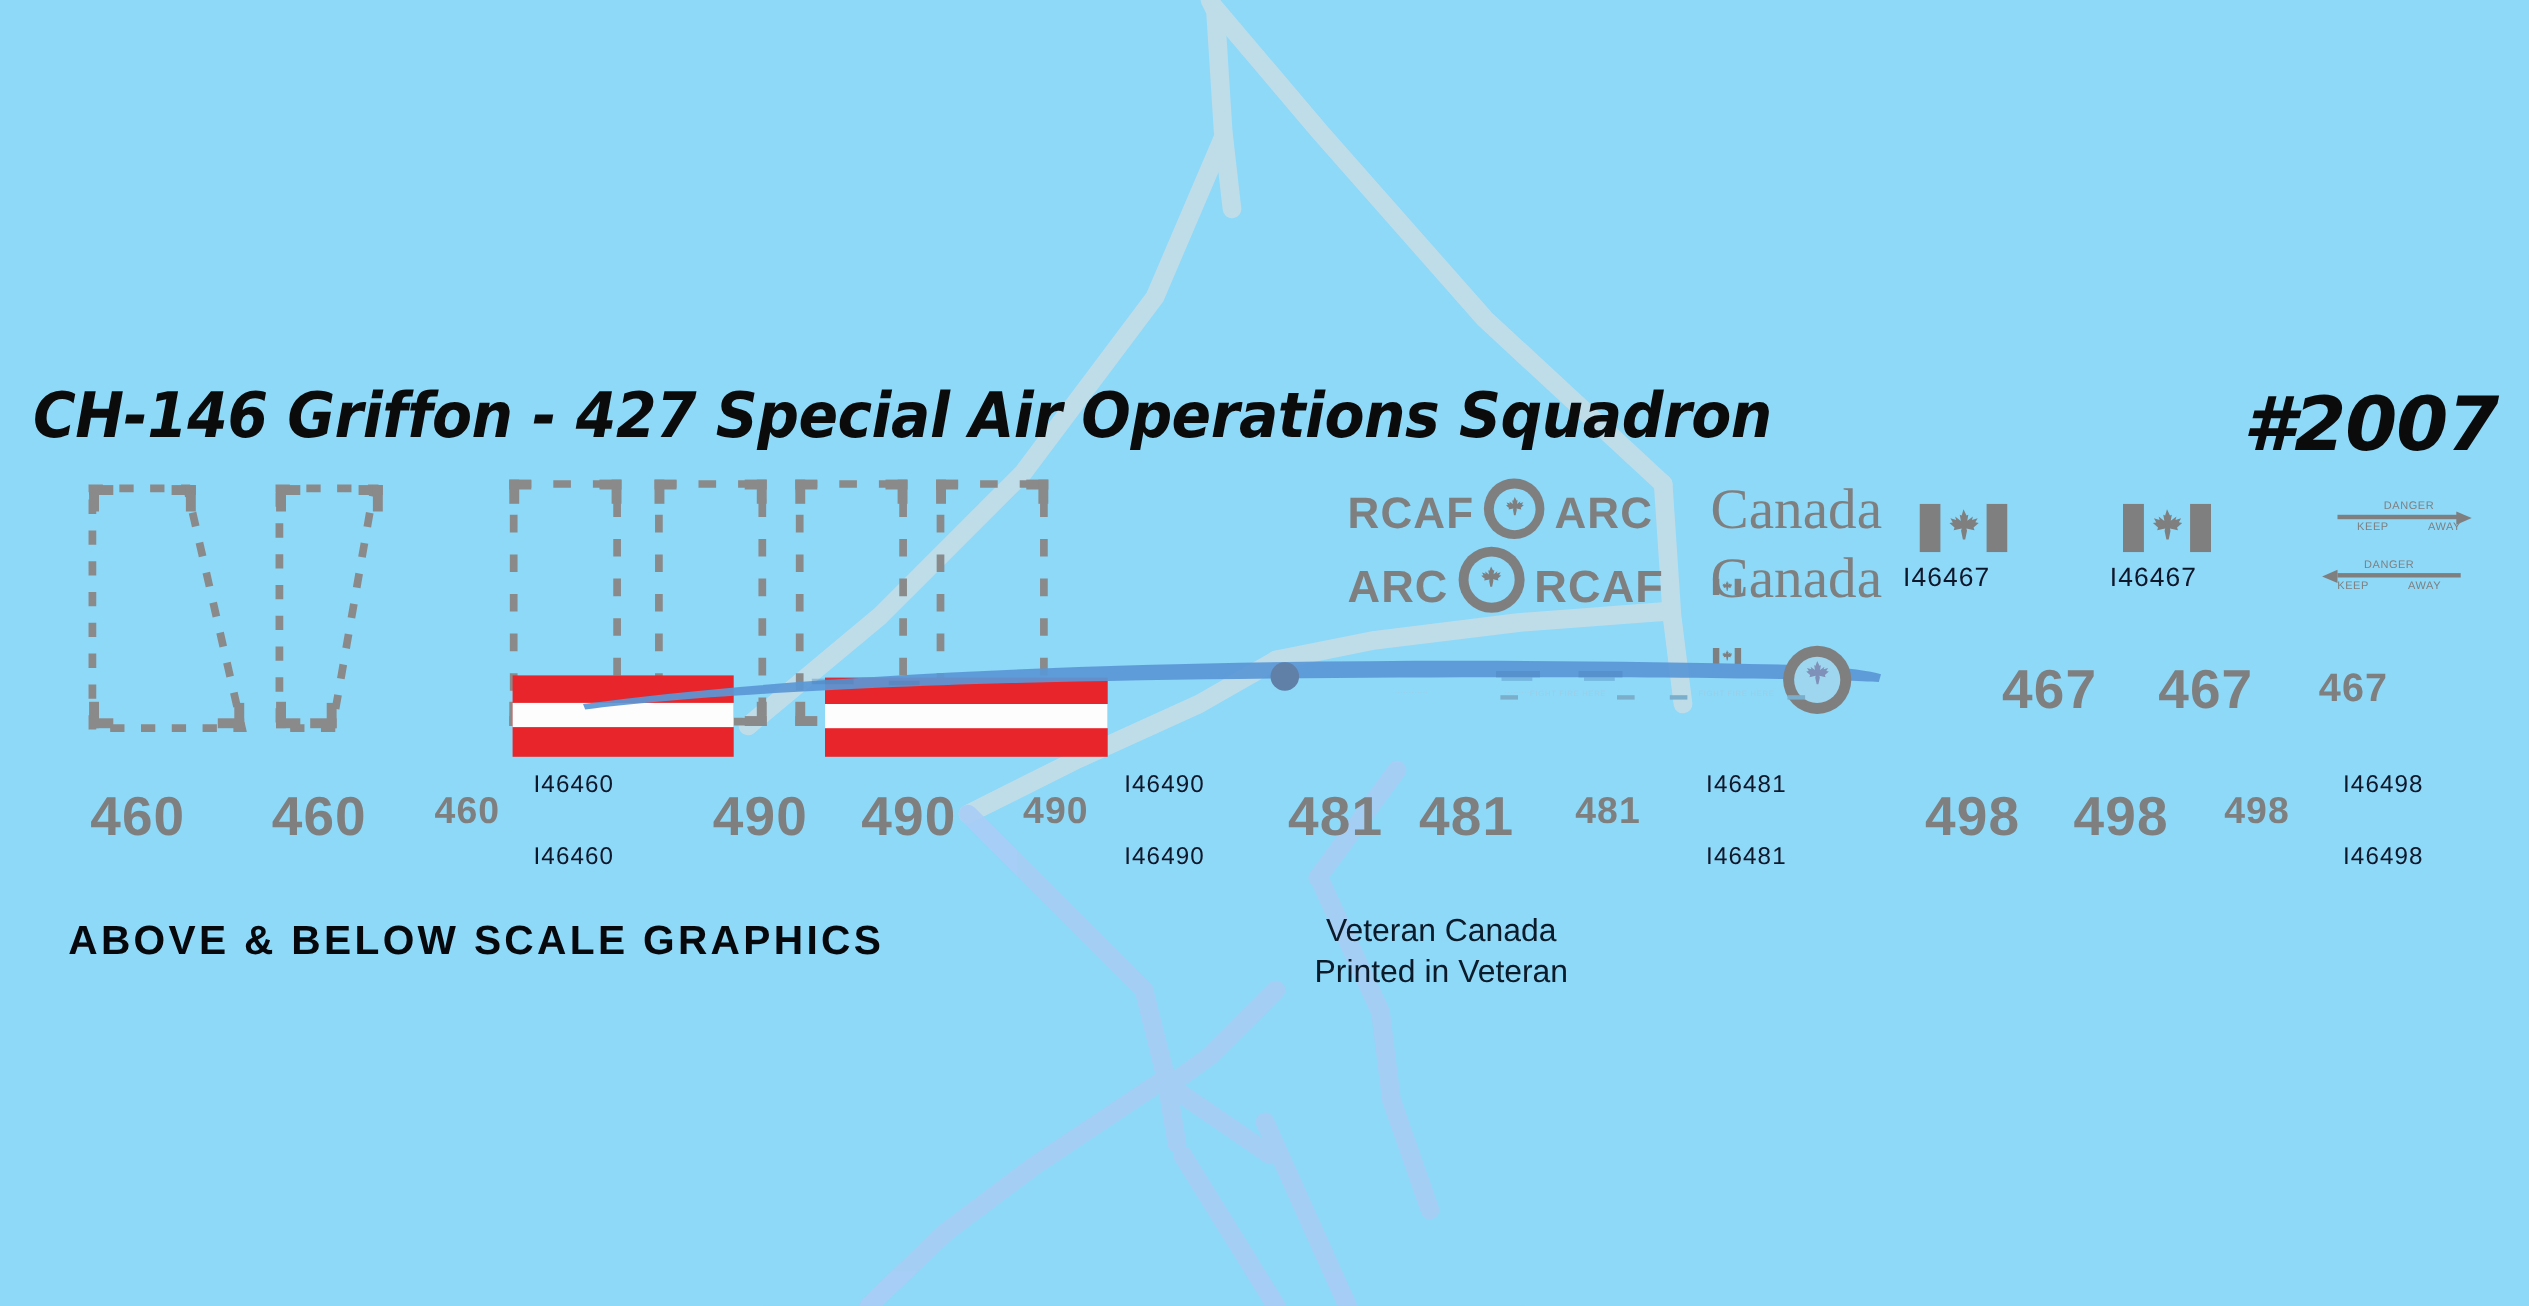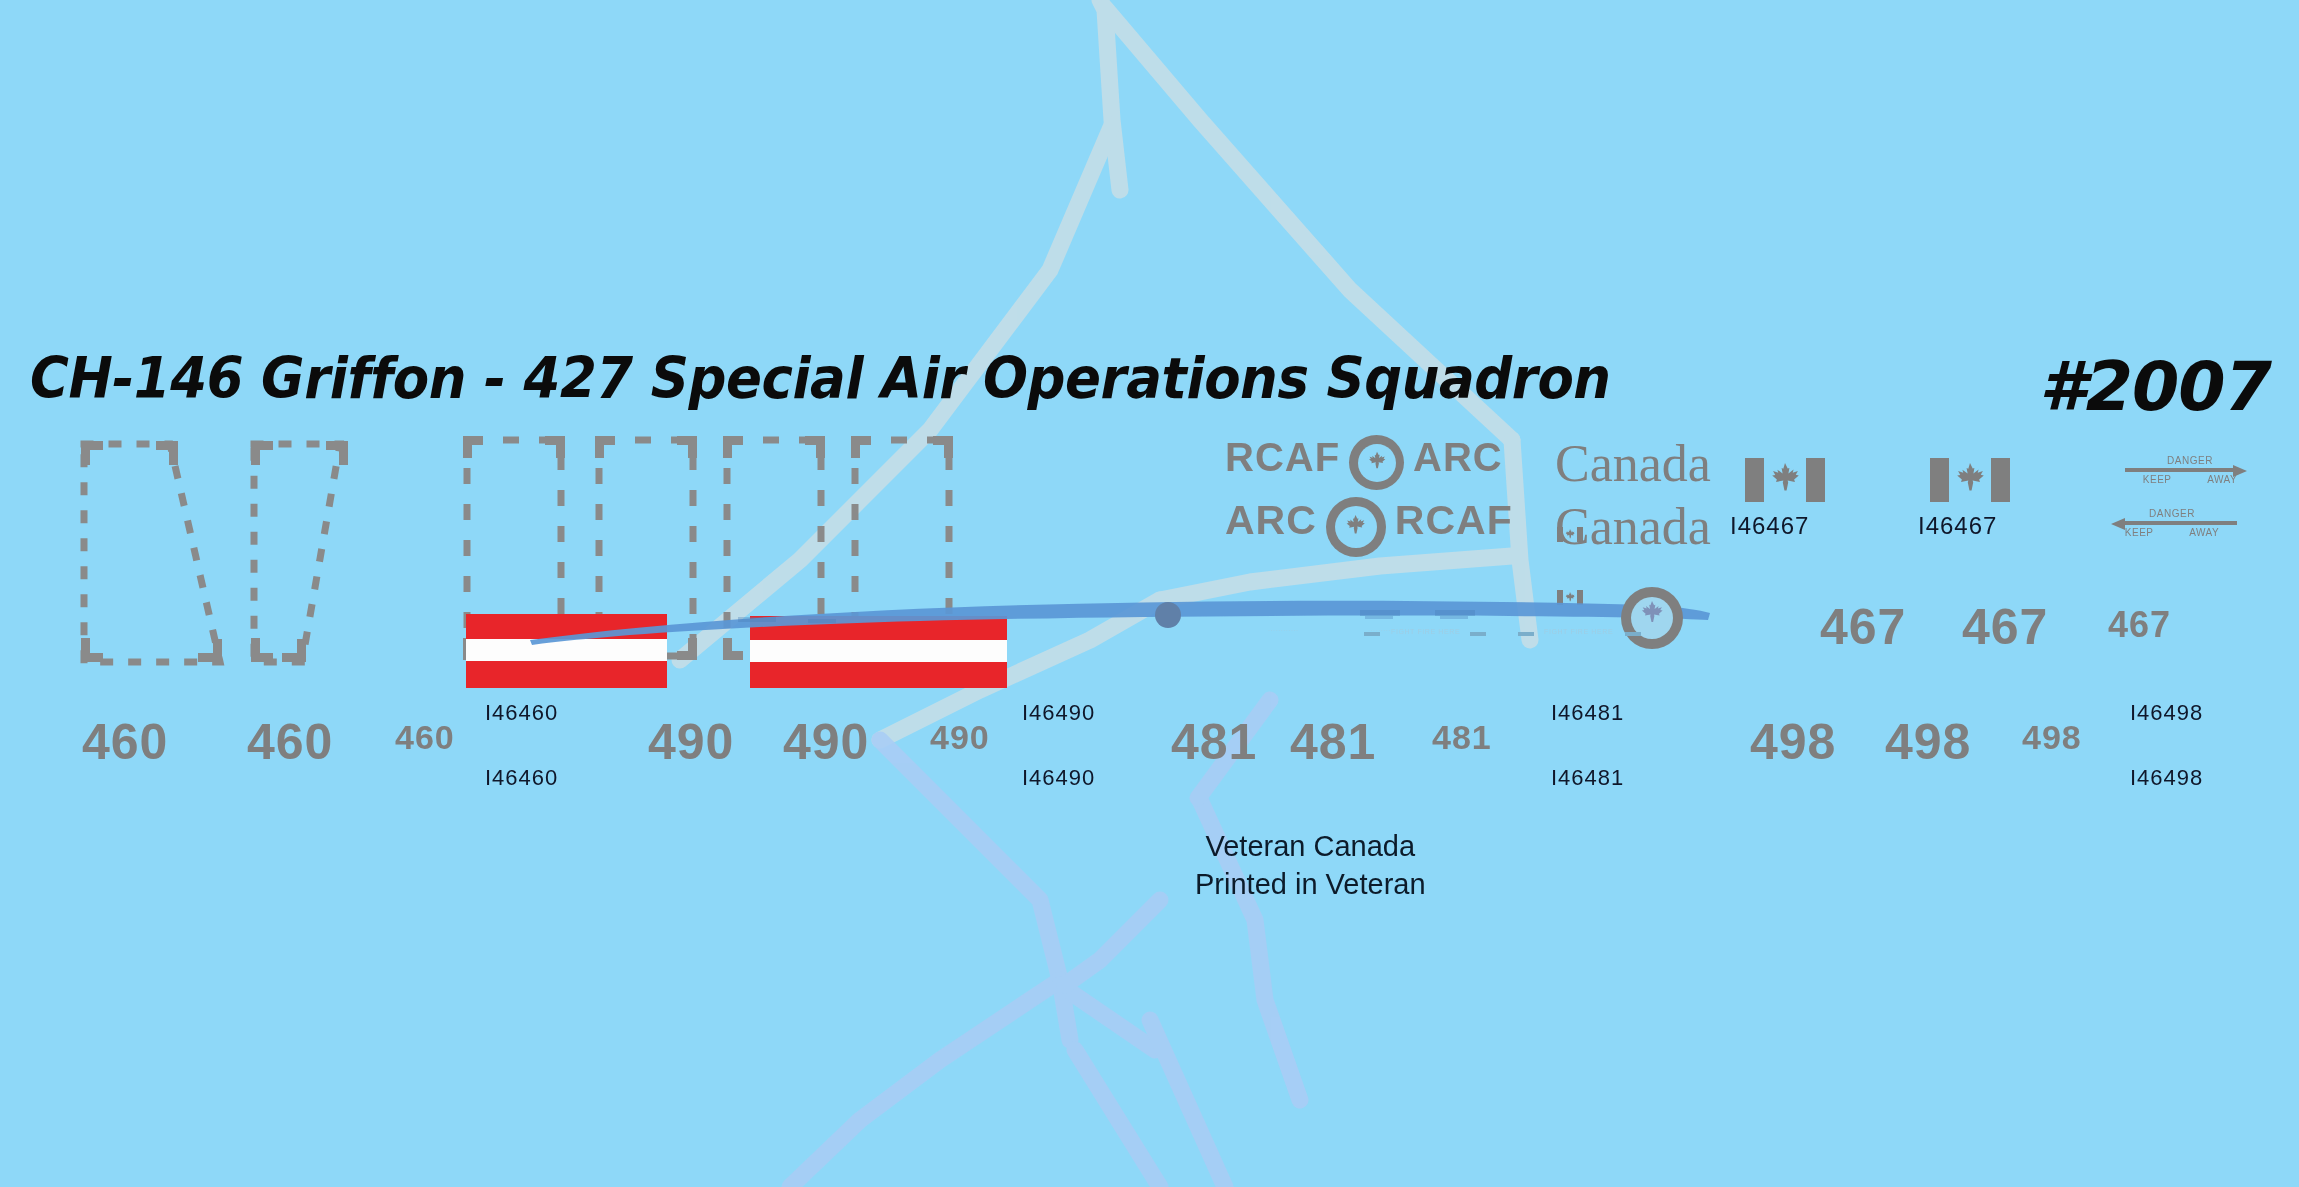--- a/index.html
+++ b/index.html
@@ -28,21 +28,21 @@
     font-size:68px;font-weight:bold;font-style:italic;color:#0b0b0b;
     font-family:"DejaVu Sans", sans-serif;letter-spacing:-1px;
   }
 
   
   .stripe{position:absolute;background:#e8252a;}
   .stripe .w{position:absolute;left:0;right:0;background:#fdfdfd;}
 
   
   .rcafrow{
-    position:absolute;display:flex;align-items:flex-start;gap:9px;
+    position:absolute;display:flex;align-items:flex-end;gap:9px;
     font-family:"Liberation Sans", sans-serif;font-weight:bold;color:#7f7f7f;
     letter-spacing:1px;white-space:nowrap;
   }
   .roundel{
     border-radius:50%;background:#7f7f7f;display:flex;align-items:center;justify-content:center;
     flex:0 0 auto;
   }
   .roundel .inner{border-radius:50%;background:#8ed8f8;display:flex;align-items:center;justify-content:center;}
   .leaf{display:block;}
 
@@ -336,20 +336,21 @@
   <div class="num" style="left:1750px;top:713px;font-size:50px;">498</div>
   <div class="num" style="left:1885px;top:713px;font-size:50px;">498</div>
   <div class="num" style="left:2022px;top:718px;font-size:34px;">498</div>
   <div class="snum" style="left:2130px;top:700px;font-size:22px;">I46498</div>
   <div class="snum" style="left:2130px;top:765px;font-size:22px;">I46498</div>
 
   <div class="num" style="left:1820px;top:598px;font-size:50px;">467</div>
   <div class="num" style="left:1962px;top:598px;font-size:50px;">467</div>
   <div class="num" style="left:2108px;top:604px;font-size:36px;">467</div>
 
+  <div class="foot wide" style="left:62px;top:834px;">ABOVE &amp; BELOW SCALE GRAPHICS</div>
 
   <div class="vet" style="left:1195px;top:827px;">
     <div>Veteran Canada</div>
     <div>Printed in Veteran</div>
   </div>
 
 
 </div>
 
 </body></html>

